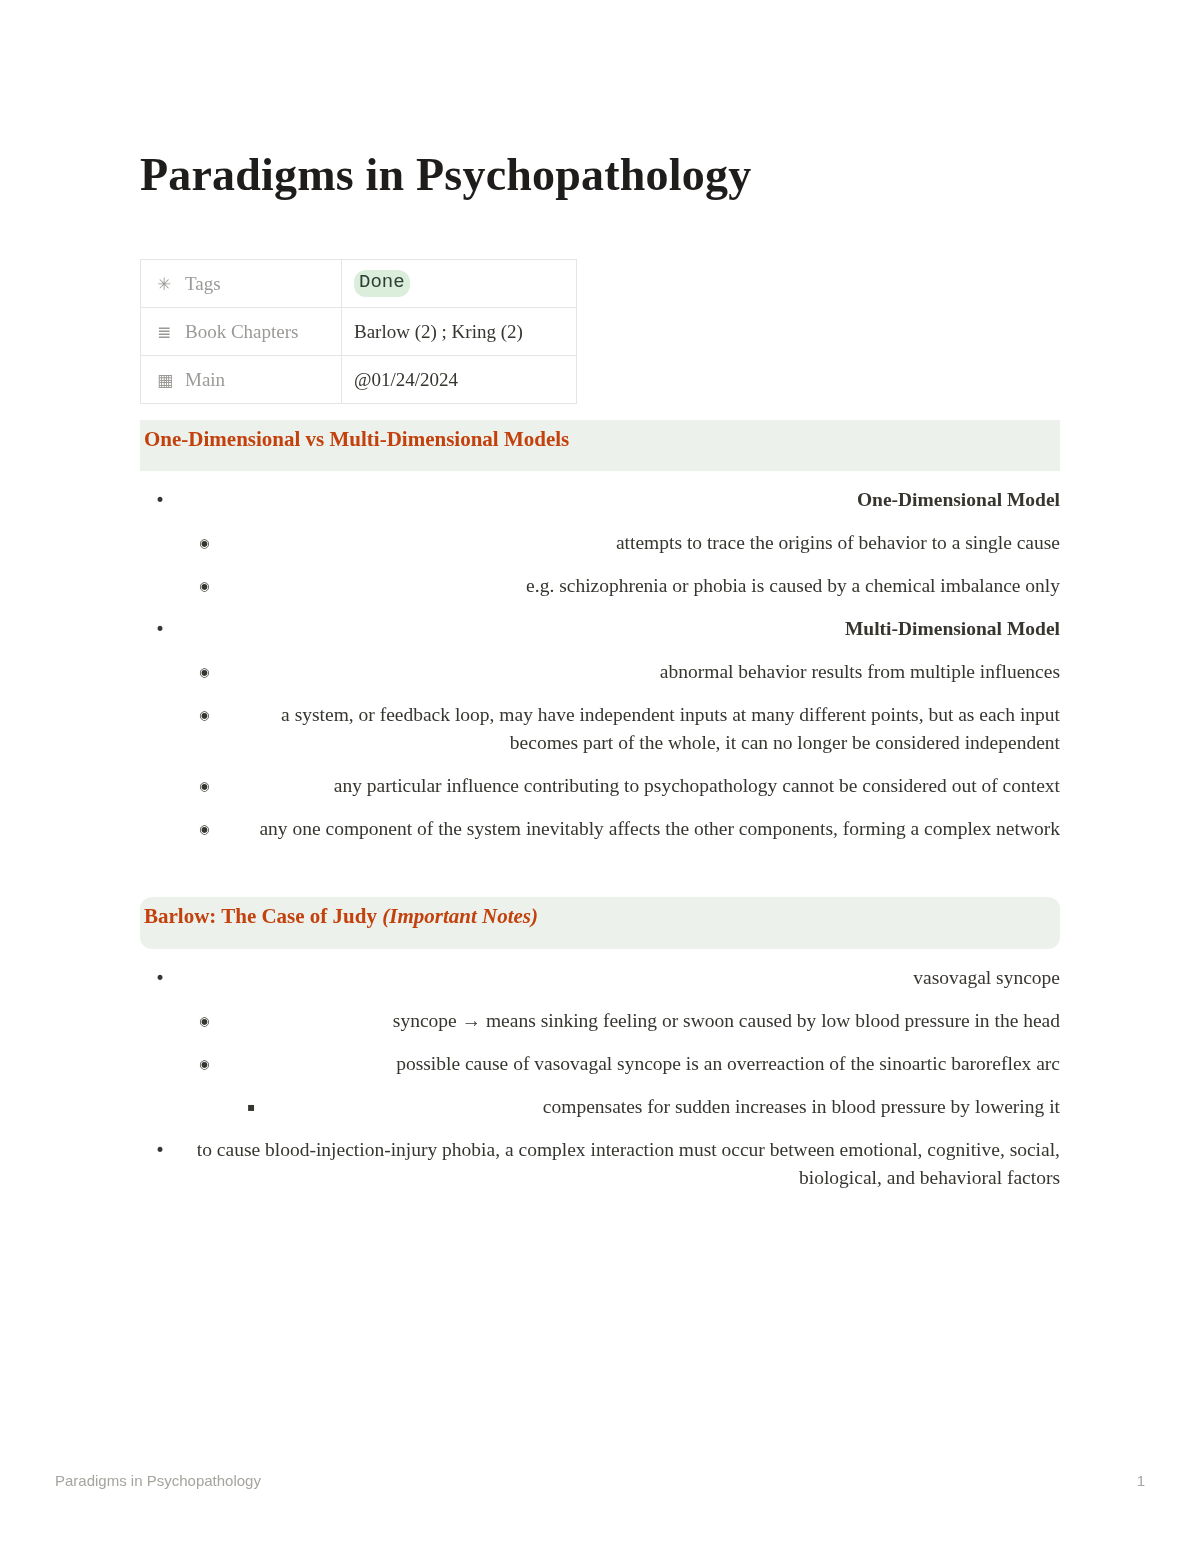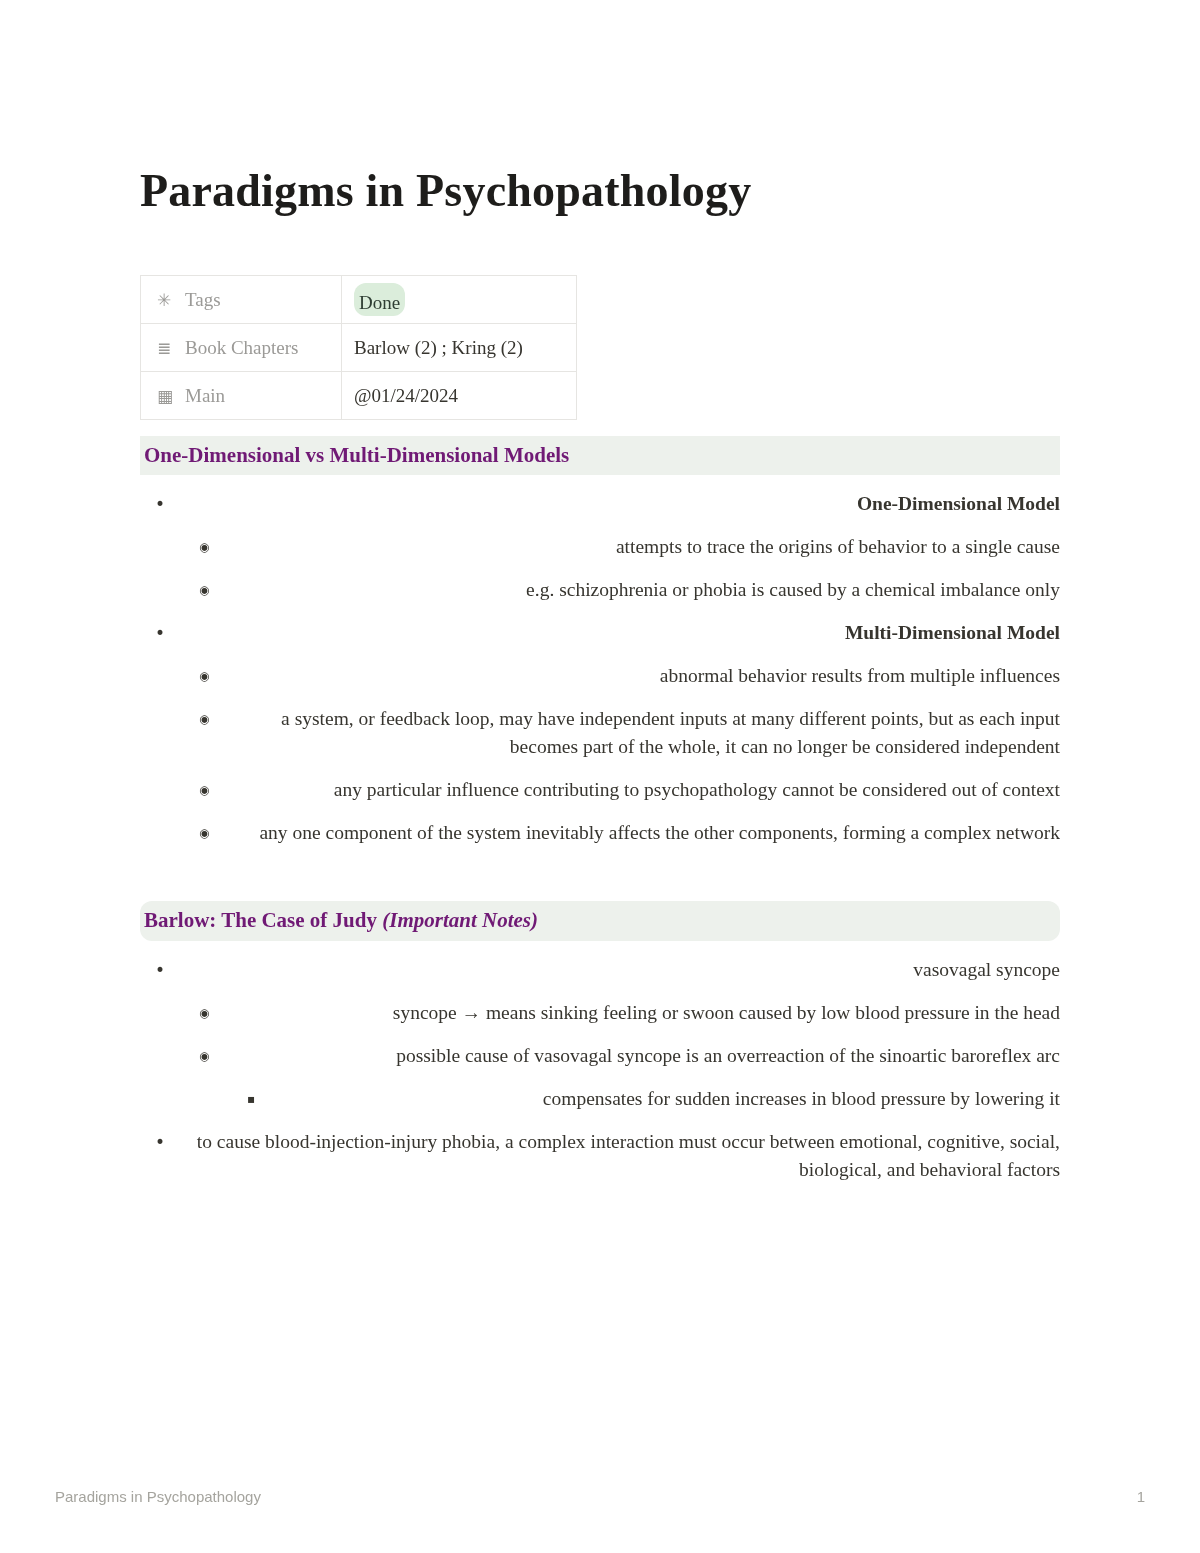--- a/index.html
+++ b/index.html
@@ -1,20 +1,20 @@
 <!DOCTYPE html>
 <html><head>
 <meta charset="utf-8">
 <style>
   * { margin:0; padding:0; box-sizing:border-box; }
   html,body { background:#ffffff; }
   .page {
     position:relative;
     width:1200px; height:1515px;
-    margin:16px auto;
+    margin:0 auto;
     background:#ffffff;
     color:#37352f;
     font-family:"Liberation Serif", serif;
     padding:148px 140px 0 140px;
     overflow:hidden;
   }
   .title {
     font-family:"Liberation Serif", serif;
     font-size:46px;
     font-weight:700;
@@ -37,32 +37,33 @@
     width:22px;
     color:#9b9a97;
     font-size:17px;
     margin-right:6px;
     font-family:"DejaVu Sans", sans-serif;
   }
   .tag {
     display:inline-block;
     background:#dbeddb;
     color:#2f3e34;
-    padding:8px 5px 2px 5px;
+    padding:1px 5px 2px 5px;
     border-radius:12px;
     font-size:19px;
     line-height:1.25;
+    font-family:Liberation Mono, monospace;
   }
   
   .sec-heading {
     background:#edf1ec;
-    padding:5px 8px 6px 4px;
+    padding:5px 8px 18px 4px;
     font-size:21px;
     font-weight:700;
-    color:#701a75;
+    color:#c2410c;
     line-height:1.35;
   }
   .sec-heading .note { font-style:italic; }
   .sec1 { margin-top:16px; }
   .sec2 { margin-top:54px;border-radius:12px; }
   .list-block { margin-top:10px; }
   
   .li {
     display:flex;
     align-items:flex-start;

